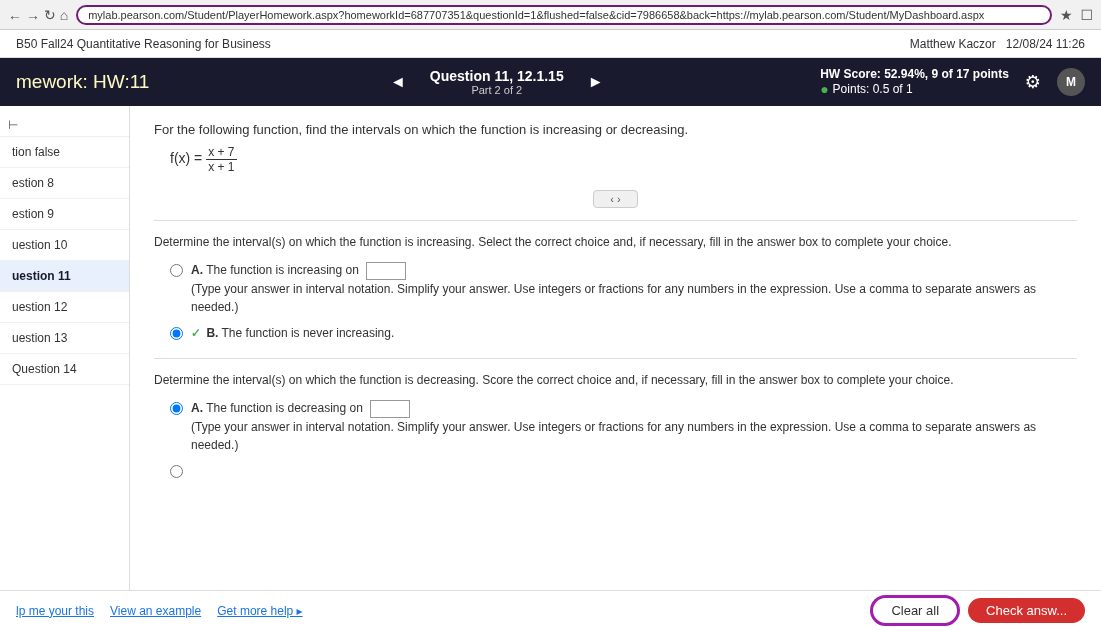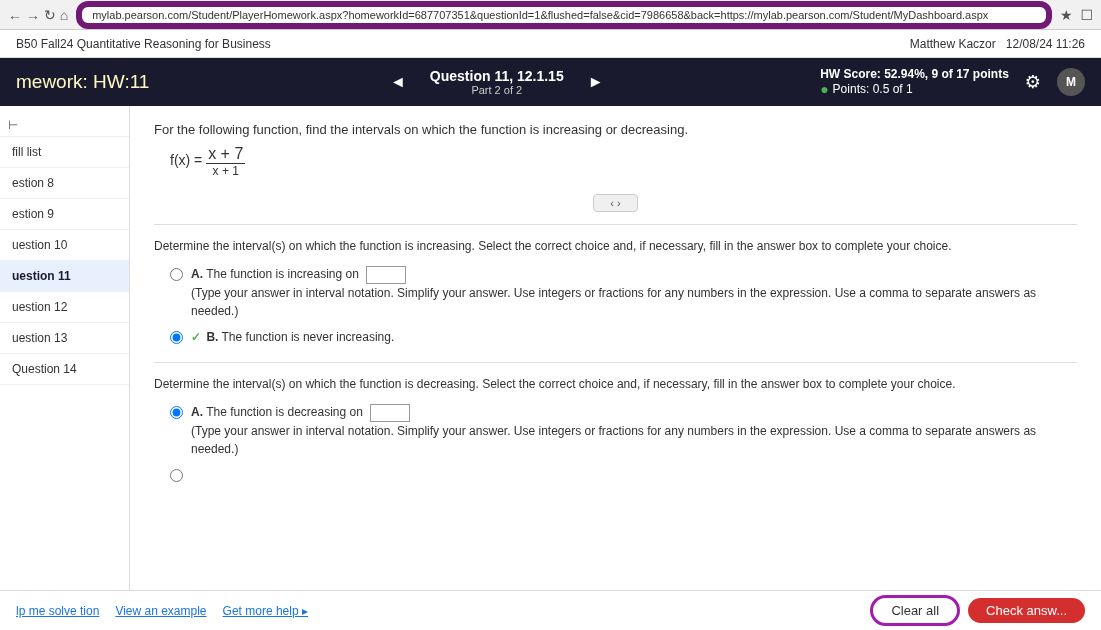--- a/index.html
+++ b/index.html
@@ -13,21 +13,21 @@
       display: flex;
       align-items: center;
       gap: 8px;
       height: 30px;
     }
     .browser-icons { display: flex; gap: 4px; align-items: center; }
     .browser-icon { font-size: 14px; color: #555; cursor: pointer; }
     .browser-url {
       flex: 1;
       background: #fff;
-      border: 6px solid #701a75;
+      border: 2px solid #701a75;
       border-radius: 12px;
       padding: 2px 10px;
       font-size: 11px;
       color: #333;
       white-space: nowrap;
       overflow: hidden;
       text-overflow: ellipsis;
     }
     .browser-star { font-size: 14px; color: #555; }
 
@@ -155,21 +155,21 @@
     }
     .function-display .frac {
       display: inline-flex;
       flex-direction: column;
       align-items: center;
       vertical-align: middle;
     }
     .function-display .frac .num {
       border-bottom: 1px solid #333;
       padding: 0 2px;
-      font-size: 16px;
+      font-size: 12px;
     }
     .function-display .frac .den {
       padding: 0 2px;
       font-size: 12px;
     }
 
     .expand-btn {
       display: flex;
       justify-content: center;
       margin: 8px 0;
@@ -310,21 +310,21 @@
   </div>
 </div>
 
 <div class="main-layout">
 
   <div class="sidebar">
     <div class="sidebar-collapse">
       <span>⊢</span>
     </div>
     <div class="sidebar-item">
-      <span>fill list</span>
+      <span>tion false</span>
     </div>
     <div class="sidebar-item">
       <span>estion 8</span>
     </div>
     <div class="sidebar-item">
       <span>estion 9</span>
     </div>
     <div class="sidebar-item">
       <span>uestion 10</span>
     </div>
@@ -380,21 +380,21 @@
         <div>
           <span class="checkmark">✓</span>
           <span class="choice-label">B.</span>
           <span> The function is never increasing.</span>
         </div>
       </div>
     </div>
 
     <hr class="divider-line">
 
-    <p class="section-label">Determine the interval(s) on which the function is decreasing. Select the correct choice and, if necessary, fill in the answer box to complete your choice.</p>
+    <p class="section-label">Determine the interval(s) on which the function is decreasing. Score the correct choice and, if necessary, fill in the answer box to complete your choice.</p>
 
     <div class="choices">
 
       <div class="choice">
         <input type="radio" name="decreasing" id="dec-a" checked="" style="">
         <div>
           <span class="choice-label">A.</span>
           <span> The function is decreasing on </span>
           <span class="choice-answer-box"></span>
           <br>
@@ -405,21 +405,21 @@
       <div class="choice">
         <input type="radio" name="decreasing" id="dec-b" style="">
       </div>
     </div>
 
   </div>
 </div>
 
 <div class="bottom-bar">
   <div class="bottom-links">
-    <span class="bottom-link">lp me solve tion</span>
+    <span class="bottom-link">lp me your this</span>
     <span class="bottom-link">View an example</span>
     <span class="bottom-link">Get more help ▸</span>
   </div>
   <div class="bottom-btns">
     <button class="btn-clear">Clear all</button>
     <button class="btn-check">Check answ...</button>
   </div>
 </div>
 
 </body></html>

